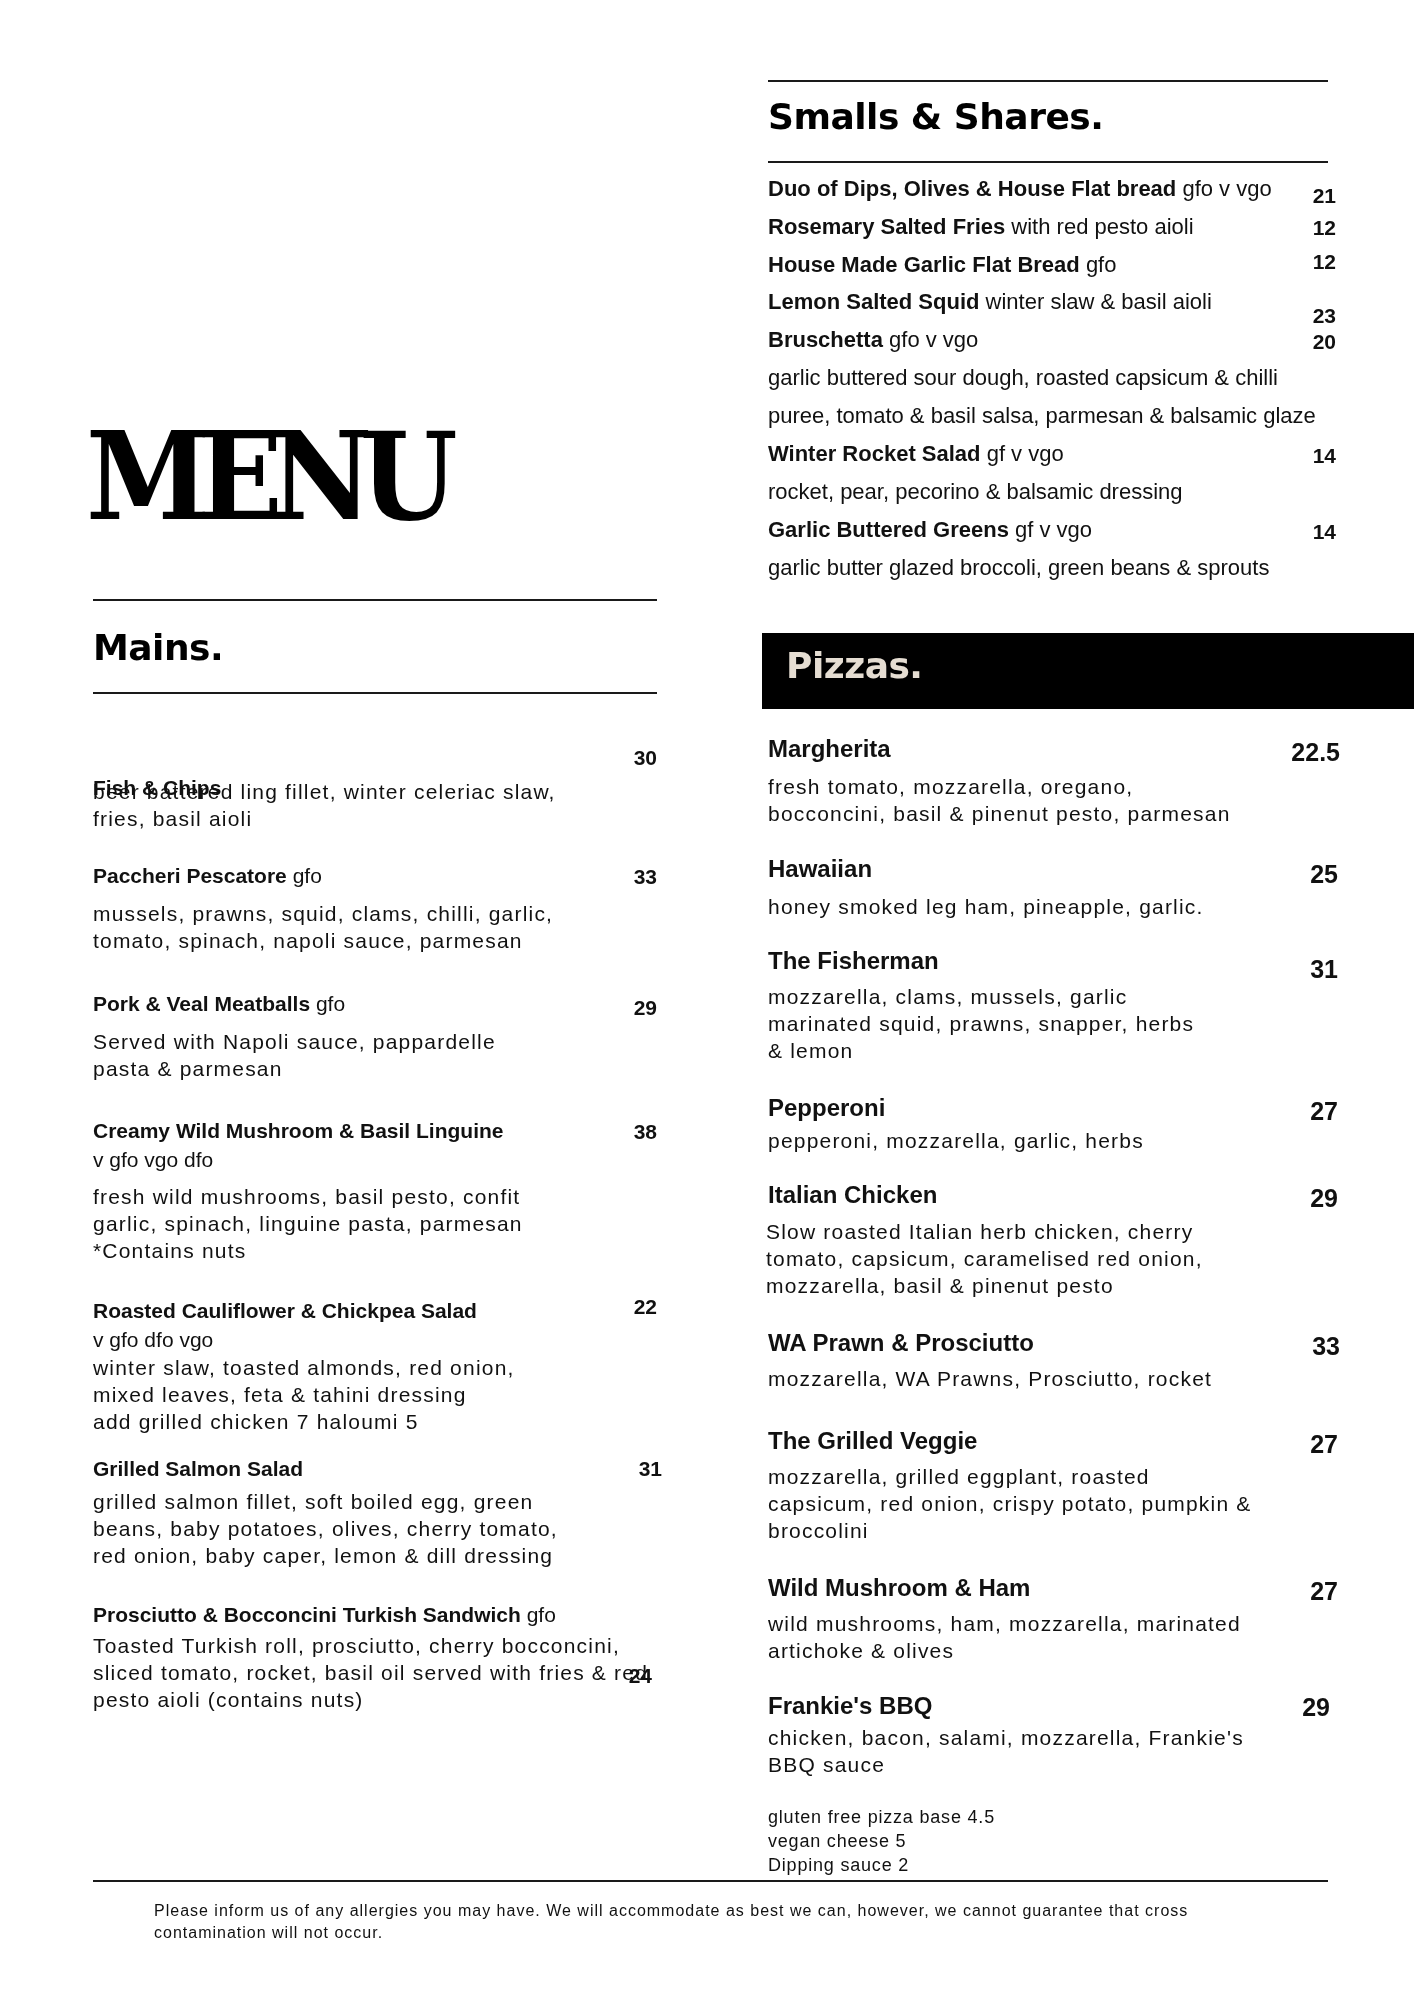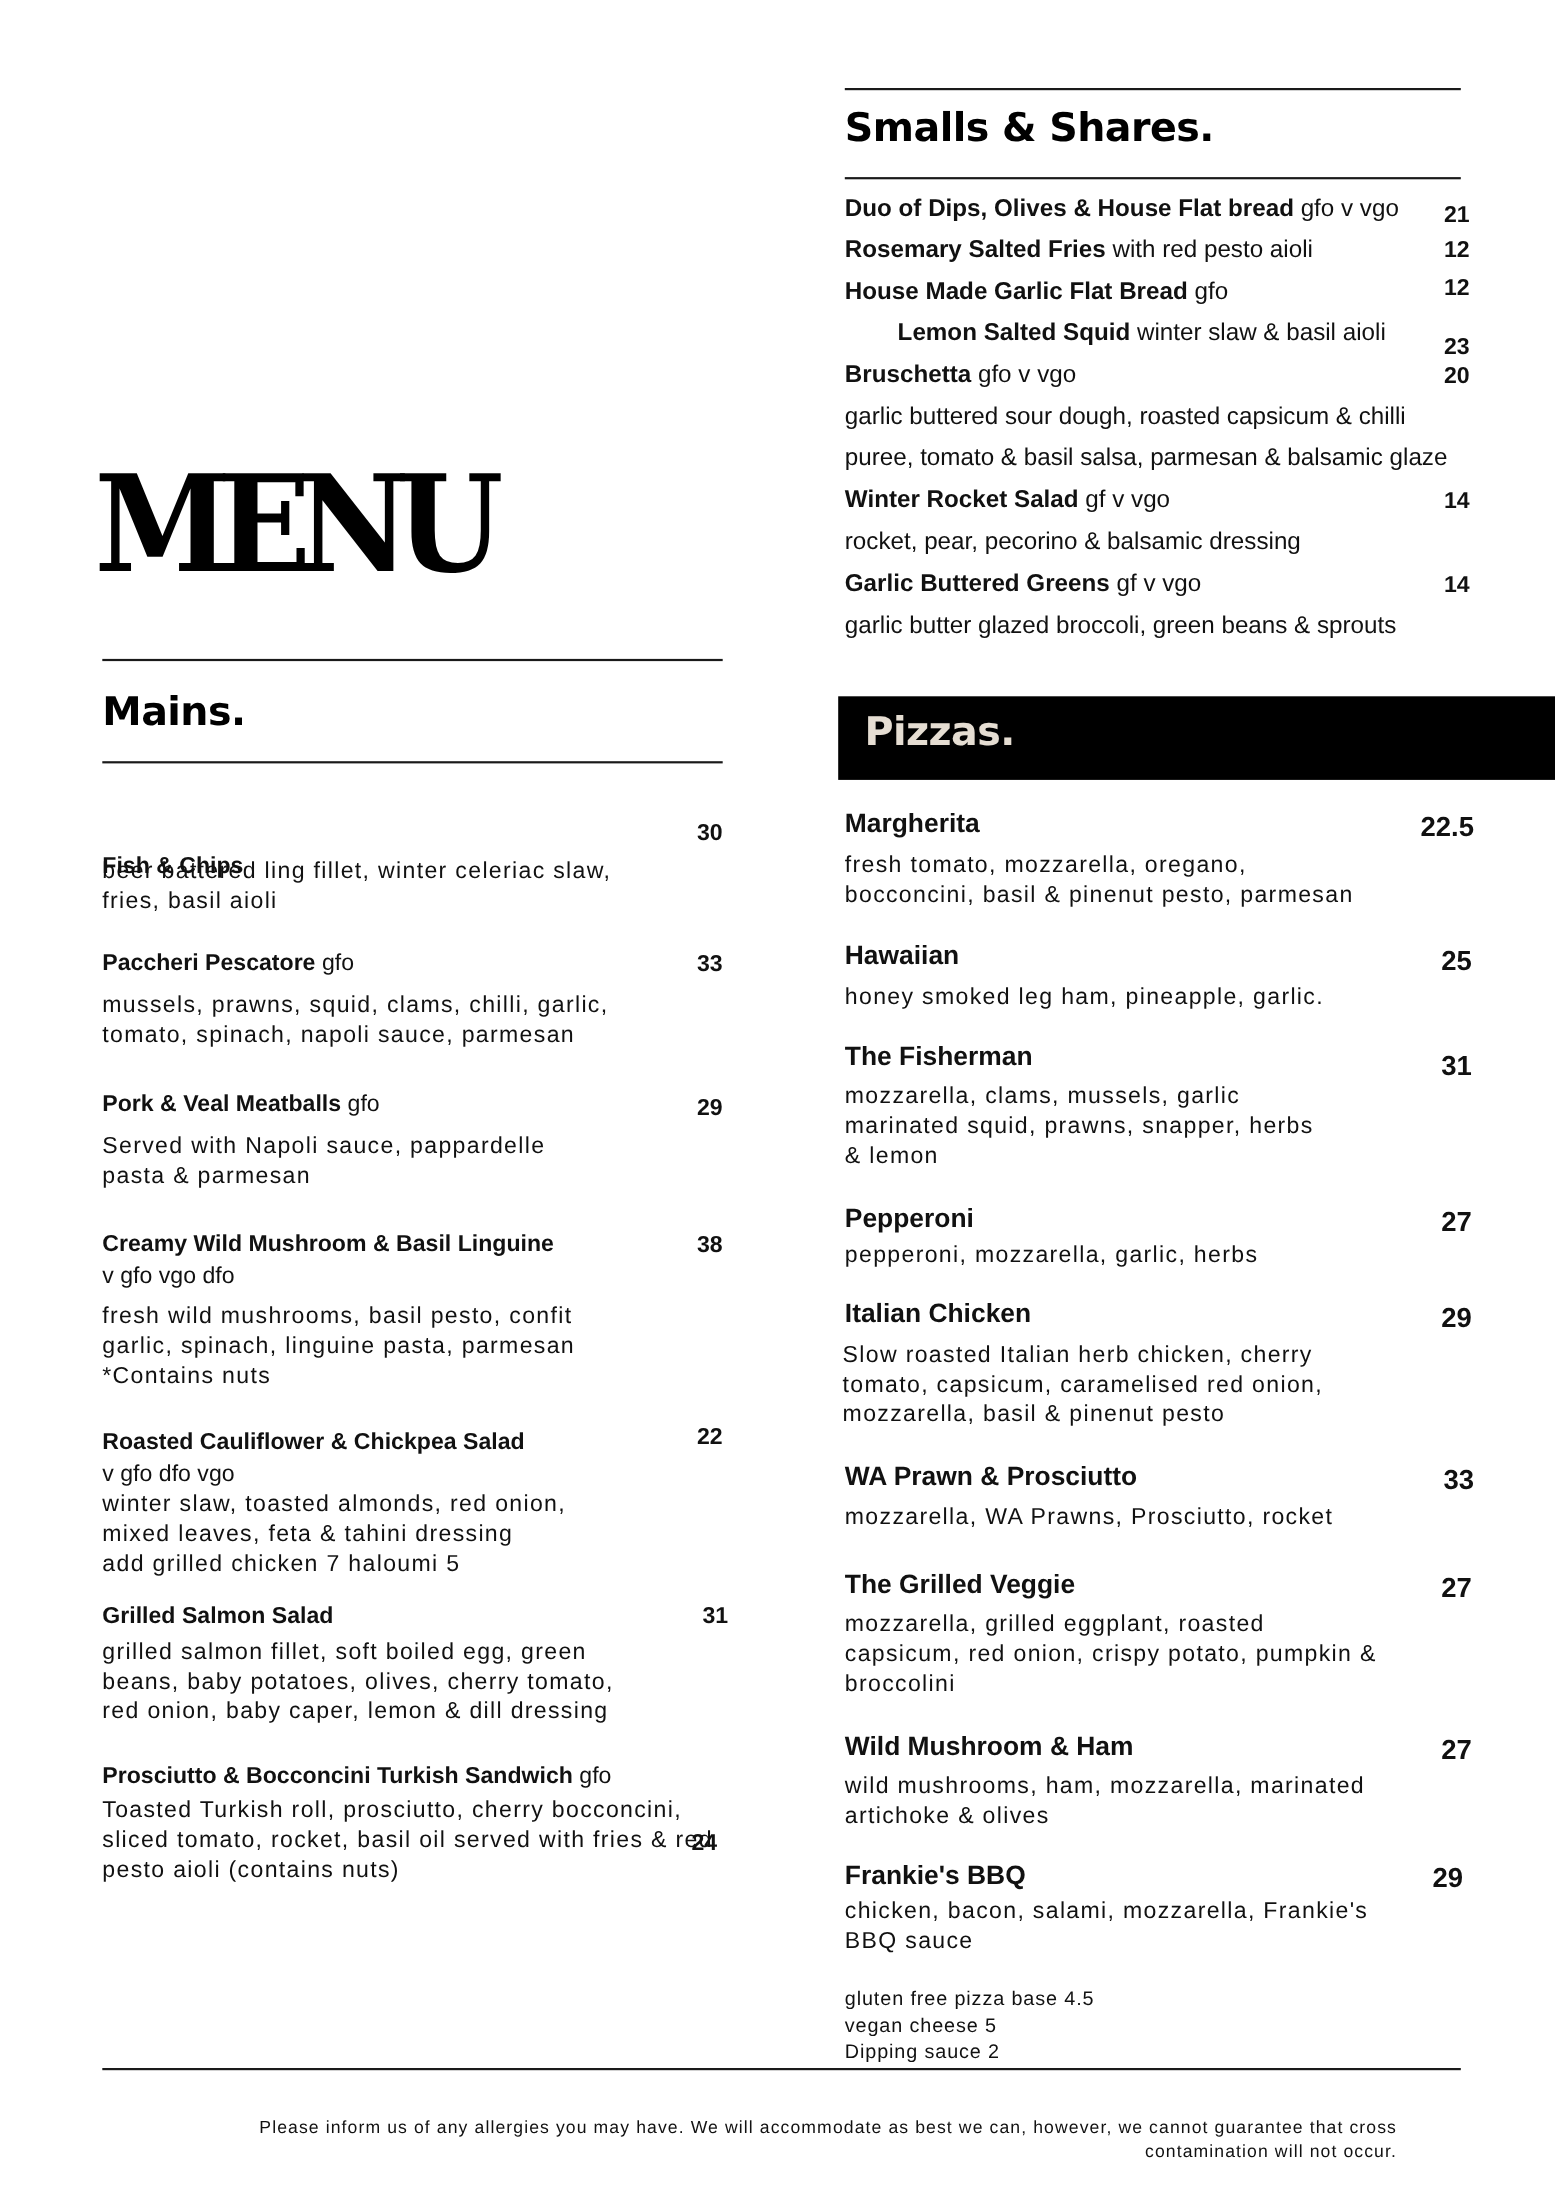--- a/index.html
+++ b/index.html
@@ -16,39 +16,39 @@
     
     .name { position: absolute; font-family: "Liberation Sans", sans-serif; font-weight: bold; font-size: 21px; line-height: 26px; white-space: nowrap; color: #111; }
     .name .tag { font-weight: normal; }
     .pname { font-size: 24px; }
     .price { position: absolute; font-family: "Liberation Sans", sans-serif; font-weight: bold; font-size: 21px; color: #111; text-align: right; width: 70px; }
     .pprice { font-size: 25px; }
     .desc { position: absolute; font-family: "Liberation Sans", sans-serif; font-size: 21px; line-height: 27px; letter-spacing: 1.2px; white-space: pre-line; color: #111; }
     .pizza-bar { position: absolute; left: 762px; top: 633px; width: 696px; height: 76px; background: #000; }
     .pizza-title { position: absolute; left: 24px; top: 12px; font-family: "DejaVu Sans", sans-serif; font-weight: bold; font-size: 36px; letter-spacing: -0.5px; }
     .extras { position: absolute; left: 768px; top: 1805px; font-family: "Liberation Sans", sans-serif; font-size: 18px; line-height: 24px; letter-spacing: 0.8px; white-space: pre-line; color: #111; }
-    .footer { position: absolute; left: 140px; top: 1900px; width: 1130px; text-align: right; font-family: "Liberation Sans", sans-serif; font-size: 16px; line-height: 22px; letter-spacing: 1px; color: #111; margin-top: 24px; }
+    .footer { position: absolute; left: 154px; top: 1900px; width: 1130px; text-align: left; font-family: "Liberation Sans", sans-serif; font-size: 16px; line-height: 22px; letter-spacing: 1px; color: #111; }
   </style>
 </head>
 <body>
 
 <div class="rule" style="left:768px; top:80px; width:560px;"></div>
 <div class="heading" style="left:768px; top:96px;">Smalls &amp; Shares.</div>
 <div class="rule" style="left:768px; top:161px; width:560px;"></div>
 
 <div class="s-line" style="top:176px;"><b>Duo of Dips, Olives &amp; House Flat bread</b><span> gfo v vgo</span></div>
 <div class="s-price" style="left:1276px; top:184px;">21</div>
 
 <div class="s-line" style="top:214px;"><b>Rosemary Salted Fries</b><span> with red pesto aioli</span></div>
 <div class="s-price" style="left:1276px; top:216px;">12</div>
 
 <div class="s-line" style="top:252px;"><b>House Made Garlic Flat Bread</b><span> gfo</span></div>
 <div class="s-price" style="left:1276px; top:250px;">12</div>
 
-<div class="s-line" style="top:289px;margin-left:48px;"><b>Lemon Salted Squid</b><span> winter slaw &amp; basil aioli</span></div>
+<div class="s-line" style="top:289px;"><b>Lemon Salted Squid</b><span> winter slaw &amp; basil aioli</span></div>
 <div class="s-price" style="left:1276px; top:304px;">23</div>
 
 <div class="s-line" style="top:327px;"><b>Bruschetta</b><span> gfo v vgo</span></div>
 <div class="s-price" style="left:1276px; top:330px;">20</div>
 
 <div class="s-line" style="top:365px;">garlic buttered sour dough, roasted capsicum &amp; chilli</div>
 <div class="s-line" style="top:403px;">puree, tomato &amp; basil salsa, parmesan &amp; balsamic glaze</div>
 
 <div class="s-line" style="top:441px;"><b>Winter Rocket Salad</b><span> gf v vgo</span></div>
 <div class="s-price" style="left:1276px; top:444px;">14</div>

